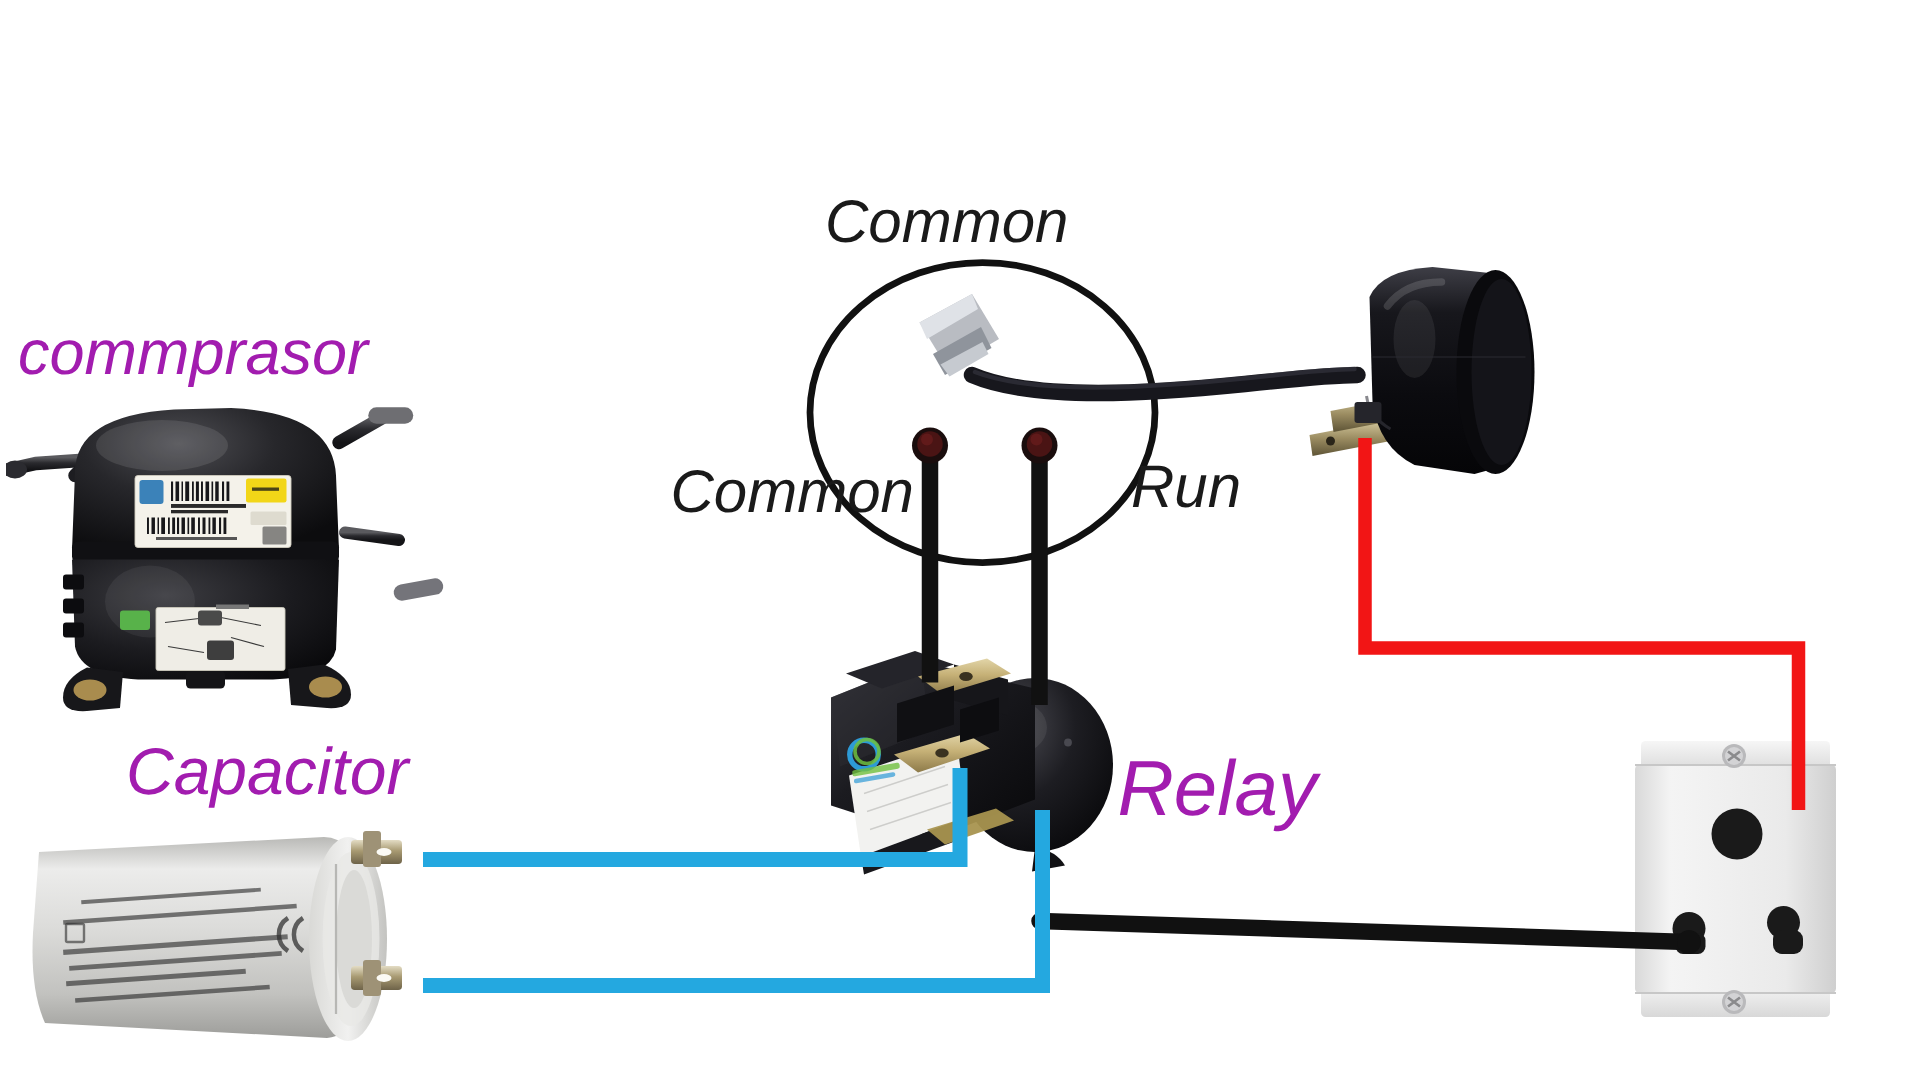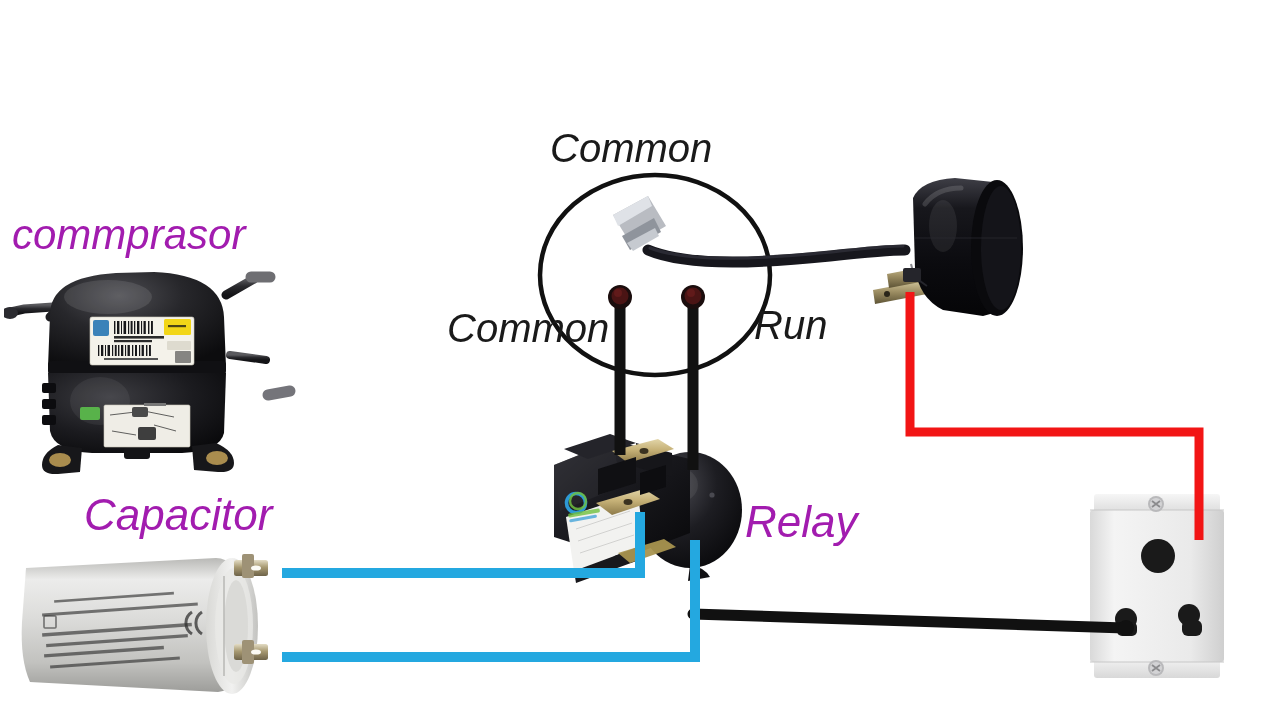--- a/index.html
+++ b/index.html
@@ -383,21 +383,21 @@
 
     <g>
       <path d="M282,657 L695,657 L695,540" stroke="#24a8e0" stroke-width="10" fill="none" stroke-linejoin="miter" stroke-linecap="butt"></path>
     </g>
   </svg>
 
   <div class="lbl cyan-lbl" style="left:12px;top:214px;font-size:42px;">commprasor</div>
 
   <div class="lbl cyan-lbl" style="left:40px;top:493px;font-size:44px;margin-left:44px;">Capacitor</div>
 
-  <div class="lbl cyan-lbl" style="left:745px;top:500px;font-size:44px;">Relay</div>
+  <div class="lbl cyan-lbl" style="left:745px;top:500px;font-size:52px;">Relay</div>
 
   <div class="lbl blk-lbl" style="left:550px;top:128px;font-size:40px;">Common</div>
 
   <div class="lbl blk-lbl" style="left:447px;top:308px;font-size:40px;">Common</div>
 
   <div class="lbl blk-lbl" style="left:754px;top:305px;font-size:40px;">Run</div>
 
 </div>
 
 </body></html>

